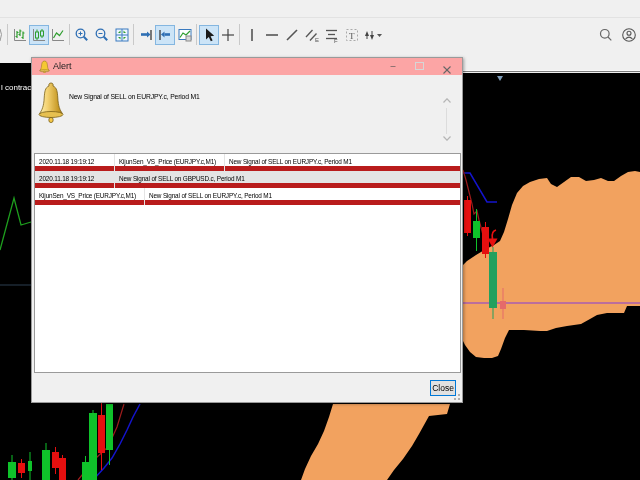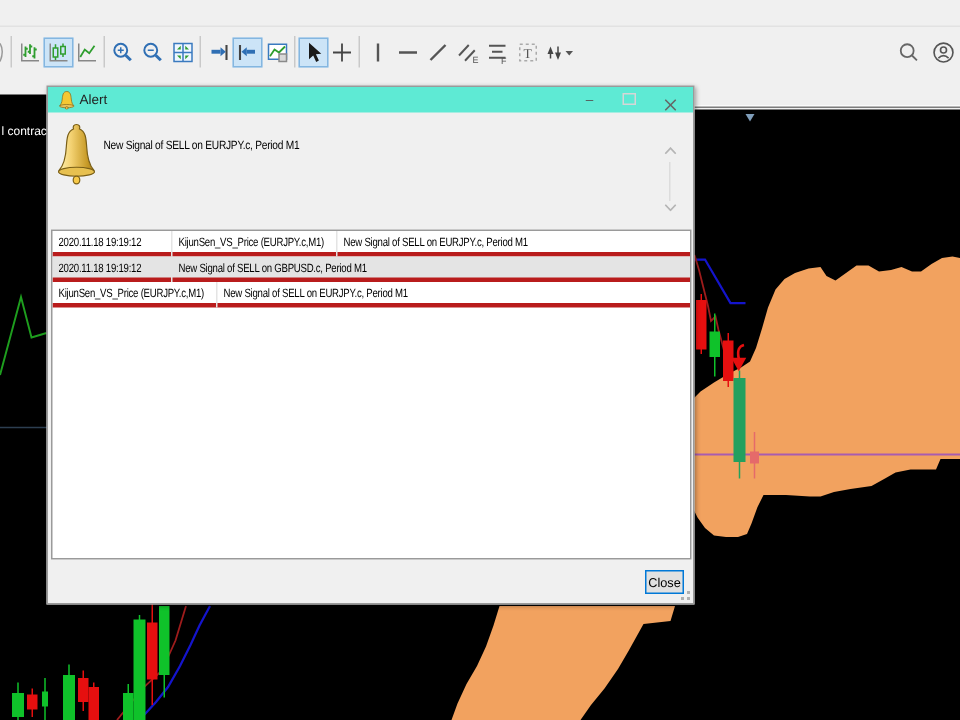--- a/index.html
+++ b/index.html
@@ -18,35 +18,35 @@
   #chart-bg-main { position:absolute; left:0; top:73px; width:640px; height:407px; background:#000; z-index:2; }
   #chart-bg-left { position:absolute; left:0; top:63px; width:34px; height:417px; background:#000; z-index:2; }
   #chart-border-hi { position:absolute; left:34px; top:70px; width:606px; height:1px; background:#fbfbfb; z-index:2; }
   #chart-border { position:absolute; left:34px; top:71px; width:606px; height:1px; background:#7d7d7d; z-index:2; }
 
   
   #chart { position:absolute; left:0; top:0; z-index:3; }
 
   
   #dialog { position:absolute; left:31px; top:57px; width:432px; height:346px; background:#f0f0f0; border:1px solid #9a9a9a; z-index:4; box-shadow:1px 1px 3px rgba(0,0,0,.35); }
-  .titlebar { position:absolute; left:0; top:0; width:100%; height:17px; background:#5eead4; }
+  .titlebar { position:absolute; left:0; top:0; width:100%; height:17px; background:#fca5a5; }
   .titlebar .bell-s { position:absolute; left:7px; top:2px; }
   .titlebar .title { position:absolute; left:21px; top:3px; font-size:9px; color:#222; }
   .winbtn { position:absolute; top:0; width:26px; height:17px; text-align:center; font-size:9px; color:#555; line-height:17px; }
   .winbtn.min { right:56px; }
   .winbtn.max { right:30px; }
   .winbtn.cls { right:2px; padding-top:5px; }
   .maxbox { display:inline-block; width:9px; height:8px; border:1px solid #d6d6d6; margin-top:4px; }
   .bell-b { position:absolute; left:5px; top:22px; }
   .msg { position:absolute; left:37px; top:34px; font-size:8px; letter-spacing:-0.2px; color:#000; transform:scaleX(.85); transform-origin:0 50%; white-space:nowrap; }
   .scroll-up { position:absolute; right:11px; top:40px; }
   .scroll-dn { position:absolute; right:11px; top:78px; }
   .scroll-track { position:absolute; right:15px; top:50px; width:1px; height:26px; background:#dcdcdc; }
   #alert-table { position:absolute; left:2px; top:95px; width:427px; height:220px; background:#fff; border:1px solid #9a9a9a; overflow:hidden; }
-  .trow { display:flex; height:17px; border-bottom:3px solid #b91c1c; }
+  .trow { display:flex; height:17px; border-bottom:5px solid #b91c1c; }
   .trow.sel { background:#e4e4e4; }
   .tcell { height:17px; line-height:16px; font-size:8px; letter-spacing:-0.2px; white-space:nowrap; overflow:hidden; border-right:1px solid #e4e4e4; padding-left:4px; }
   .tcell span { display:inline-block; transform:scaleX(.8); transform-origin:0 50%; }
   .c0 { width:80px; } .c1 { width:110px; } .c2 { flex:1; border-right:none; }
   .close-btn { position:absolute; right:6px; bottom:6px; width:26px; height:16px; background:#e1e1e1; border:1px solid #0078d7; font-size:8.5px; font-family:"Liberation Sans",sans-serif; color:#000; padding:0; }
   .grip { position:absolute; right:1px; bottom:1px; }
 </style>
 </head>
 <body>
 

